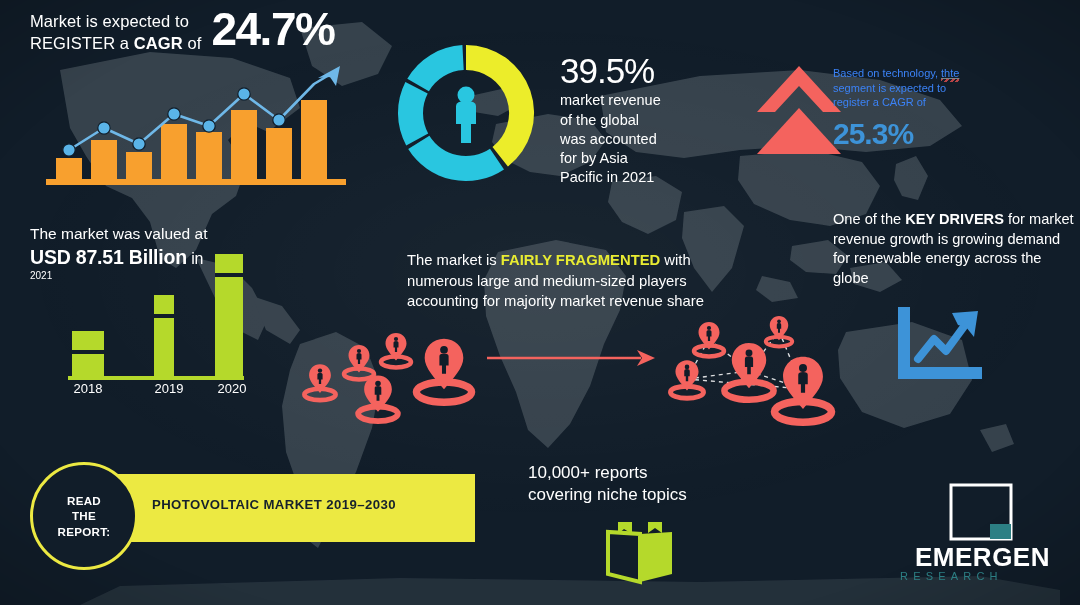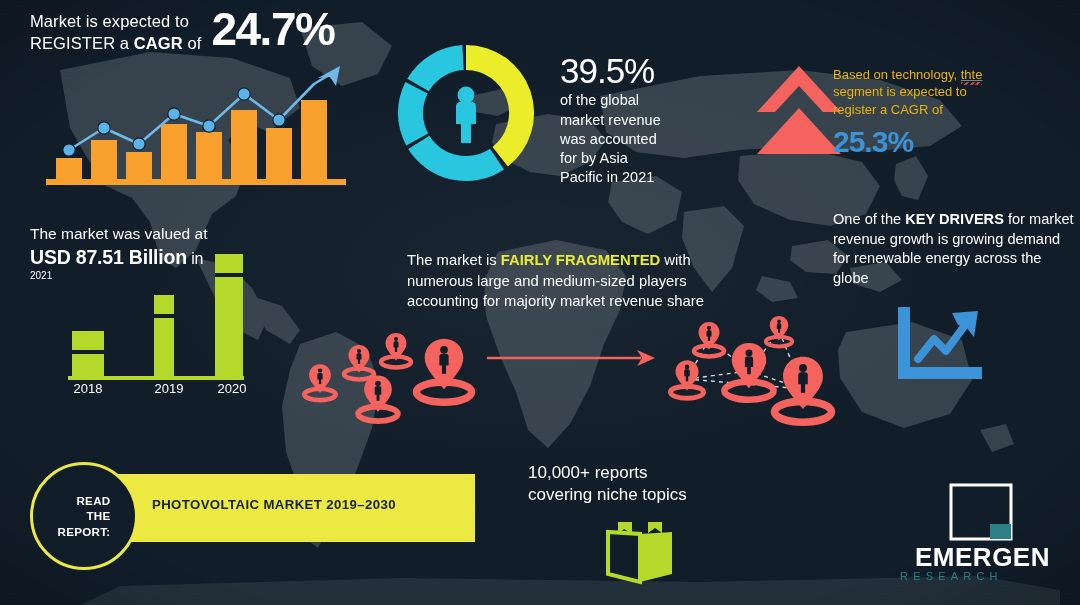--- a/index.html
+++ b/index.html
@@ -40,21 +40,21 @@
 
   
   #donut { left:392px; top:38px; width:148px; height:150px; }
   #donuttxt { left:560px; top:50px; width:180px; }
   #donuttxt .pct { font-size:35px; font-weight:normal; letter-spacing:-1px; }
   #donuttxt .sub { font-size:14.5px; line-height:1.33; }
 
   
   #uparrows { left:753px; top:62px; width:92px; height:95px; }
   #techtxt { left:833px; top:66px; width:245px; }
-  #techtxt .p { font-size:13px; line-height:1.33; color:#eab308; }
+  #techtxt .p { font-size:11px; line-height:1.33; color:#3b82f6; }
   #techtxt .typo { text-decoration:underline; text-decoration-color:rgba(255,255,255,0.45);
                    position:relative; }
   #techtxt .typo::after{
     content:""; position:absolute; left:0; right:0; bottom:-3px; height:3px;
     background-image:
       repeating-linear-gradient(135deg,#d64b4b 0 2px, transparent 2px 4px);
     opacity:0.85;
   }
   #techtxt .big { font-size:30px; font-weight:bold; color:#3d93d8; letter-spacing:-1px; margin-top:6px; }
 
@@ -89,21 +89,21 @@
     position:absolute; left:65px; top:0; width:380px; height:68px;
     background:#ece942;
   }
   #readband .bandtxt {
     position:absolute; left:122px; top:0; height:60px; display:flex; align-items:center;
     color:#16212c; font-size:13.2px; font-weight:bold; letter-spacing:0.4px;text-align:center;
   }
   #readband .circ {
     position:absolute; left:0; top:-12px; width:108px; height:108px; border-radius:50%;
     border:3px solid #ece942; background:#111d29;
-    display:flex; align-items:center; justify-content:center; text-align:right;
+    display:flex; align-items:center; justify-content:center; text-align:center;
   }
   #readband .circ span { font-size:11.6px; font-weight:bold; line-height:1.3; letter-spacing:0.3px; }
 
   
   #reports { left:528px; top:462px; width:230px; }
   #reports .txt { font-size:17px; line-height:1.3; }
   #reports .bookwrap { margin-top:14px; margin-left:74px; width:76px; height:66px; }
 
   
   #logo { left:900px; top:482px; width:165px; height:105px; }
@@ -228,22 +228,22 @@
           <path d="M -10 -7 Q -10 -12 0 -12 Q 10 -12 10 -7 L 10 11 L 5 11 L 5 30
                    L -5 30 L -5 11 L -10 11 Z"></path>
         </g>
       </g>
     </svg>
   </div>
 
   <div class="layer t white" id="donuttxt">
     <div class="pct">39.5%</div>
     <div class="sub">
+      <div>market revenue</div>
       <div>of the global</div>
-      <div>market revenue</div>
       <div>was accounted</div>
       <div>for by Asia</div>
       <div>Pacific in 2021</div>
     </div>
   </div>
 
   <div class="layer" id="uparrows">
     <svg viewBox="0 0 92 95" width="92" height="95">
       <path d="M46 4 L88 50 L70 50 L46 24 L22 50 L4 50 Z" fill="#f4635e"></path>
       <path d="M46 46 L88 92 L4 92 Z" fill="#f4635e"></path>

